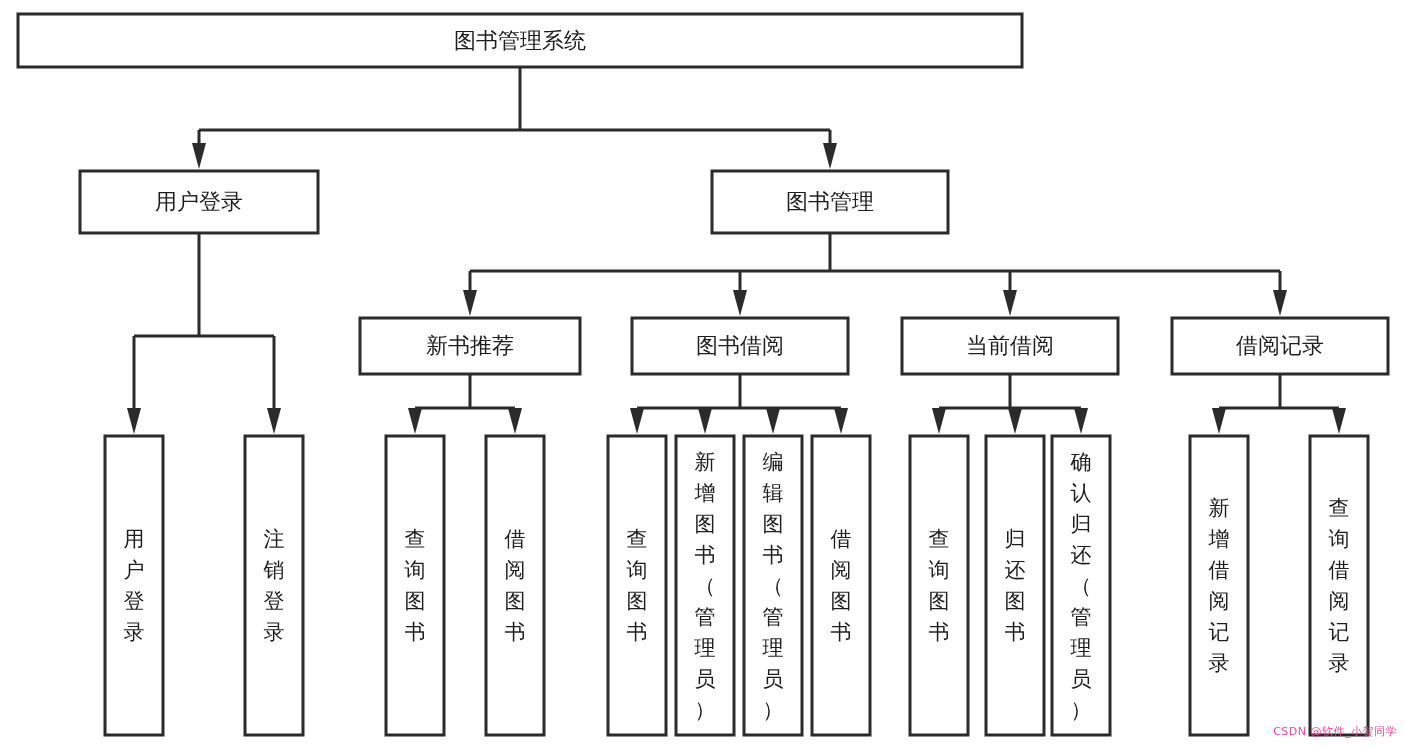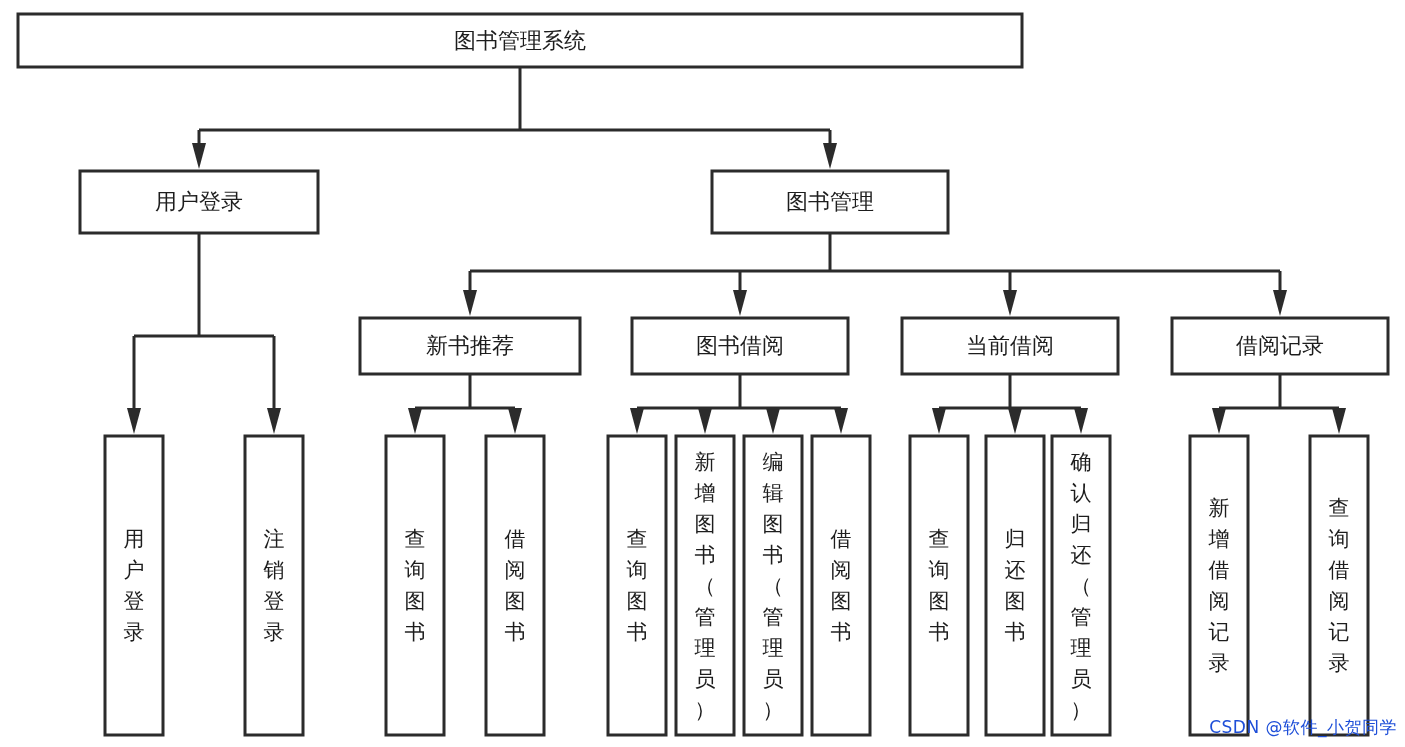--- a/index.html
+++ b/index.html
@@ -46,22 +46,22 @@
     stroke-linecap: butt;
   }
   .arrow-head {
     fill: #2b2b2b;
     stroke: none;
   }
   .watermark {
     position: absolute;
     right: 8px;
     bottom: 8px;
-    font-size: 17px;
-    color: #1d4ed8;
+    font-size: 11px;
+    color: #ec4899;
     font-family: "DejaVu Sans", "Liberation Sans", sans-serif;
     white-space: nowrap;
     letter-spacing: 0.5px;
   }
 </style>
 </head>
 <body>
 
 <svg id="diagram" viewBox="0 0 1405 747">
   <g id="connectors">

